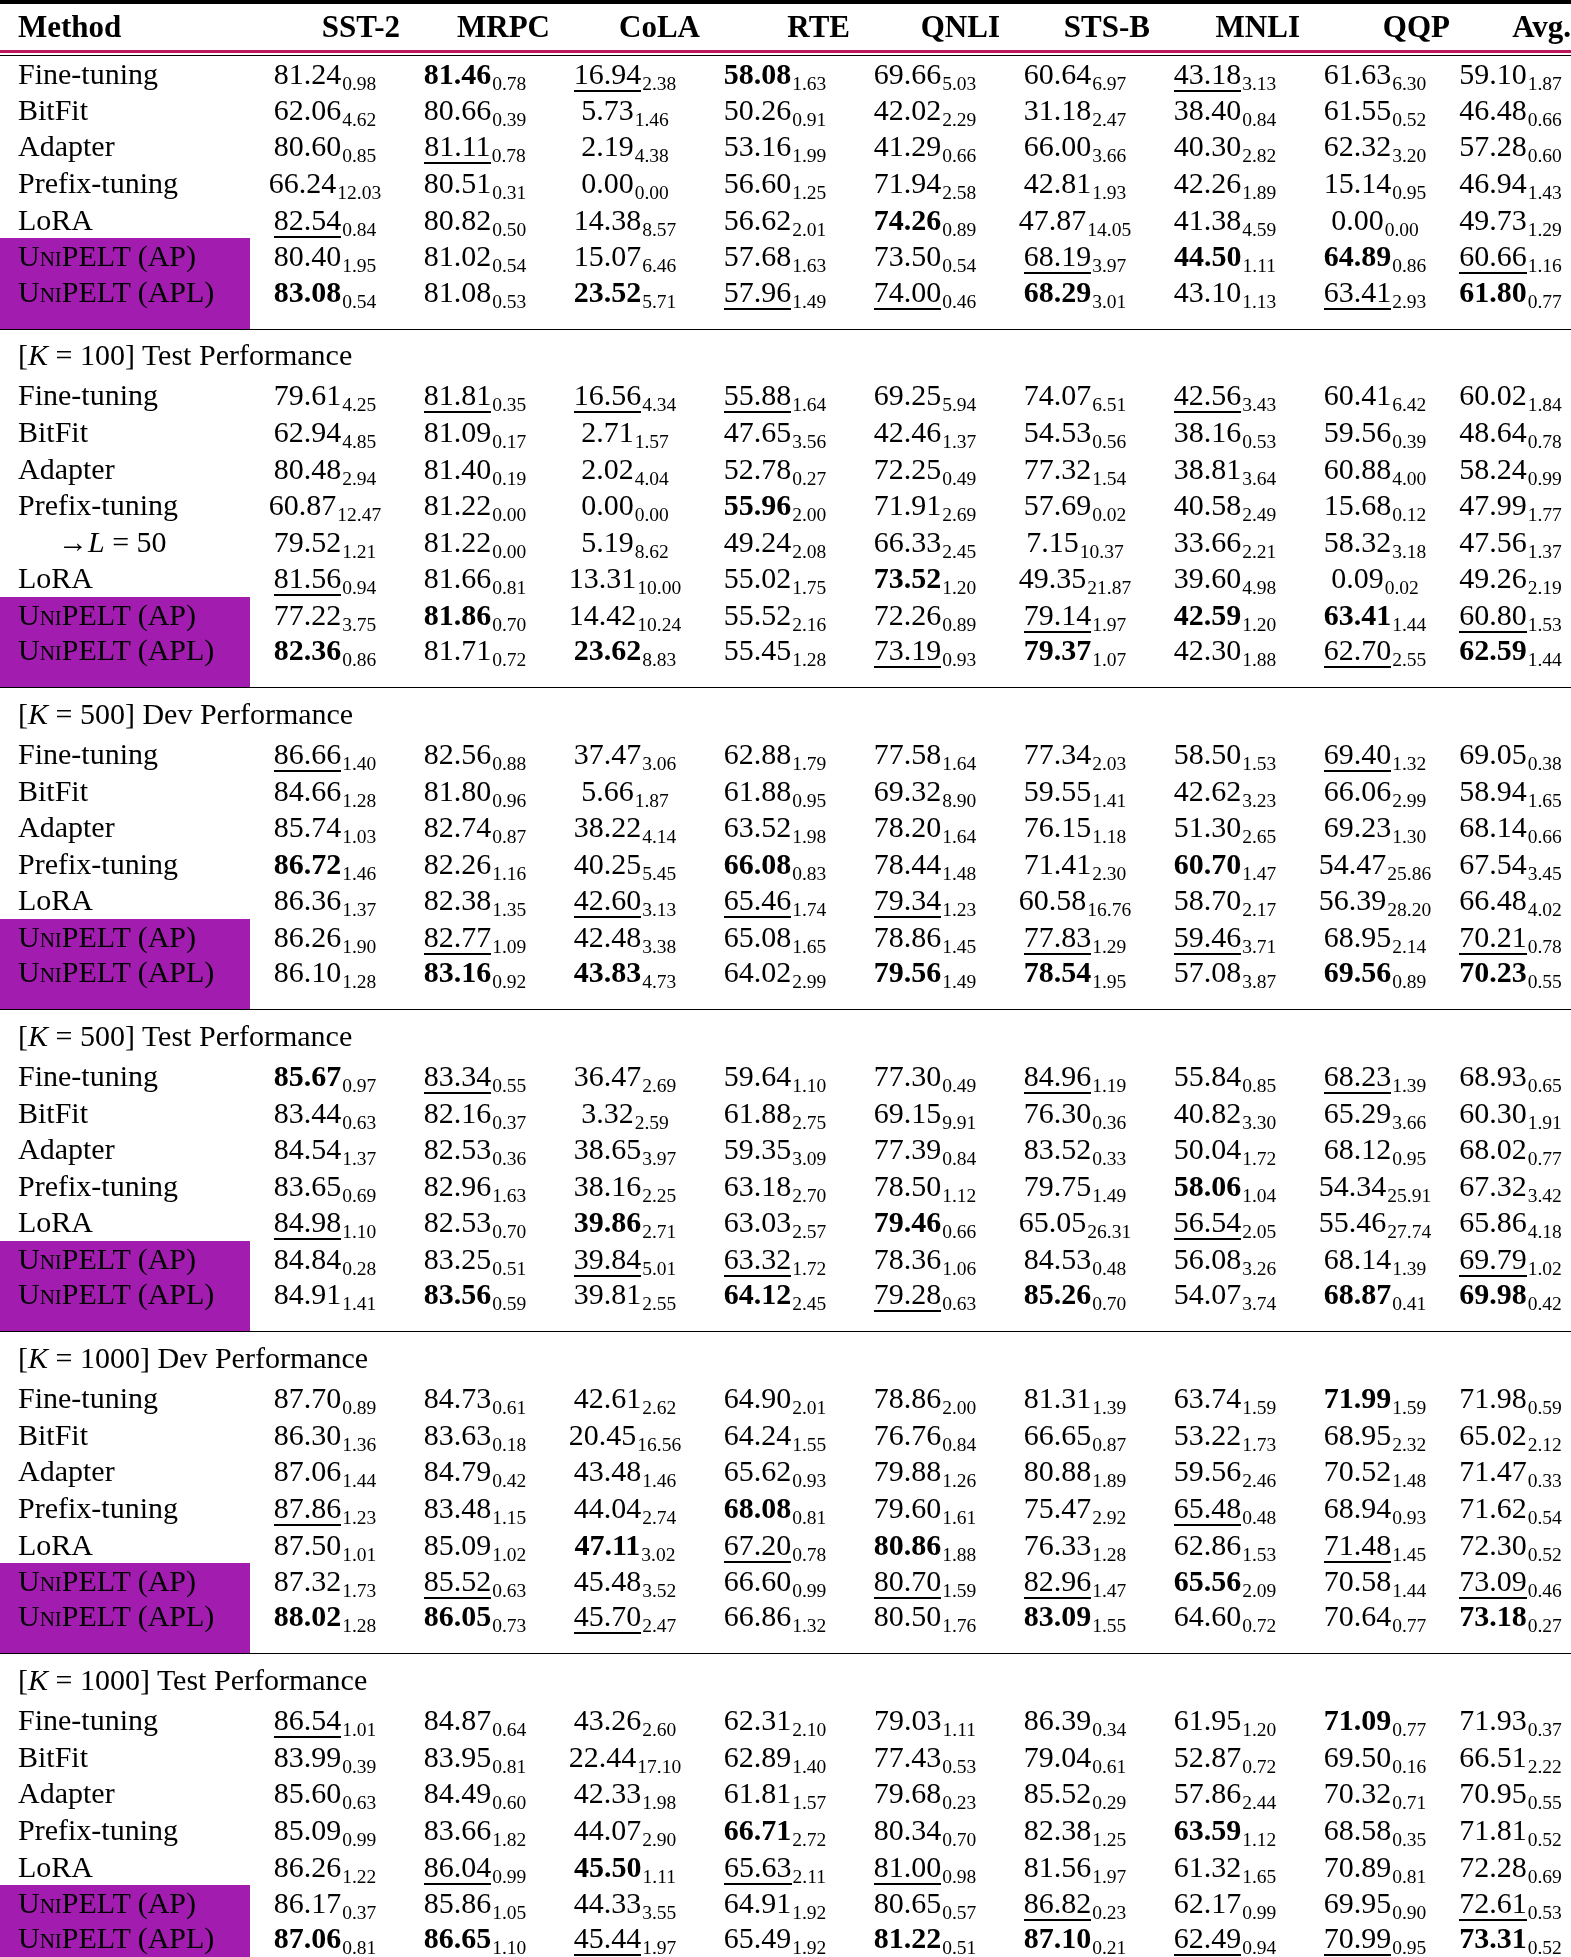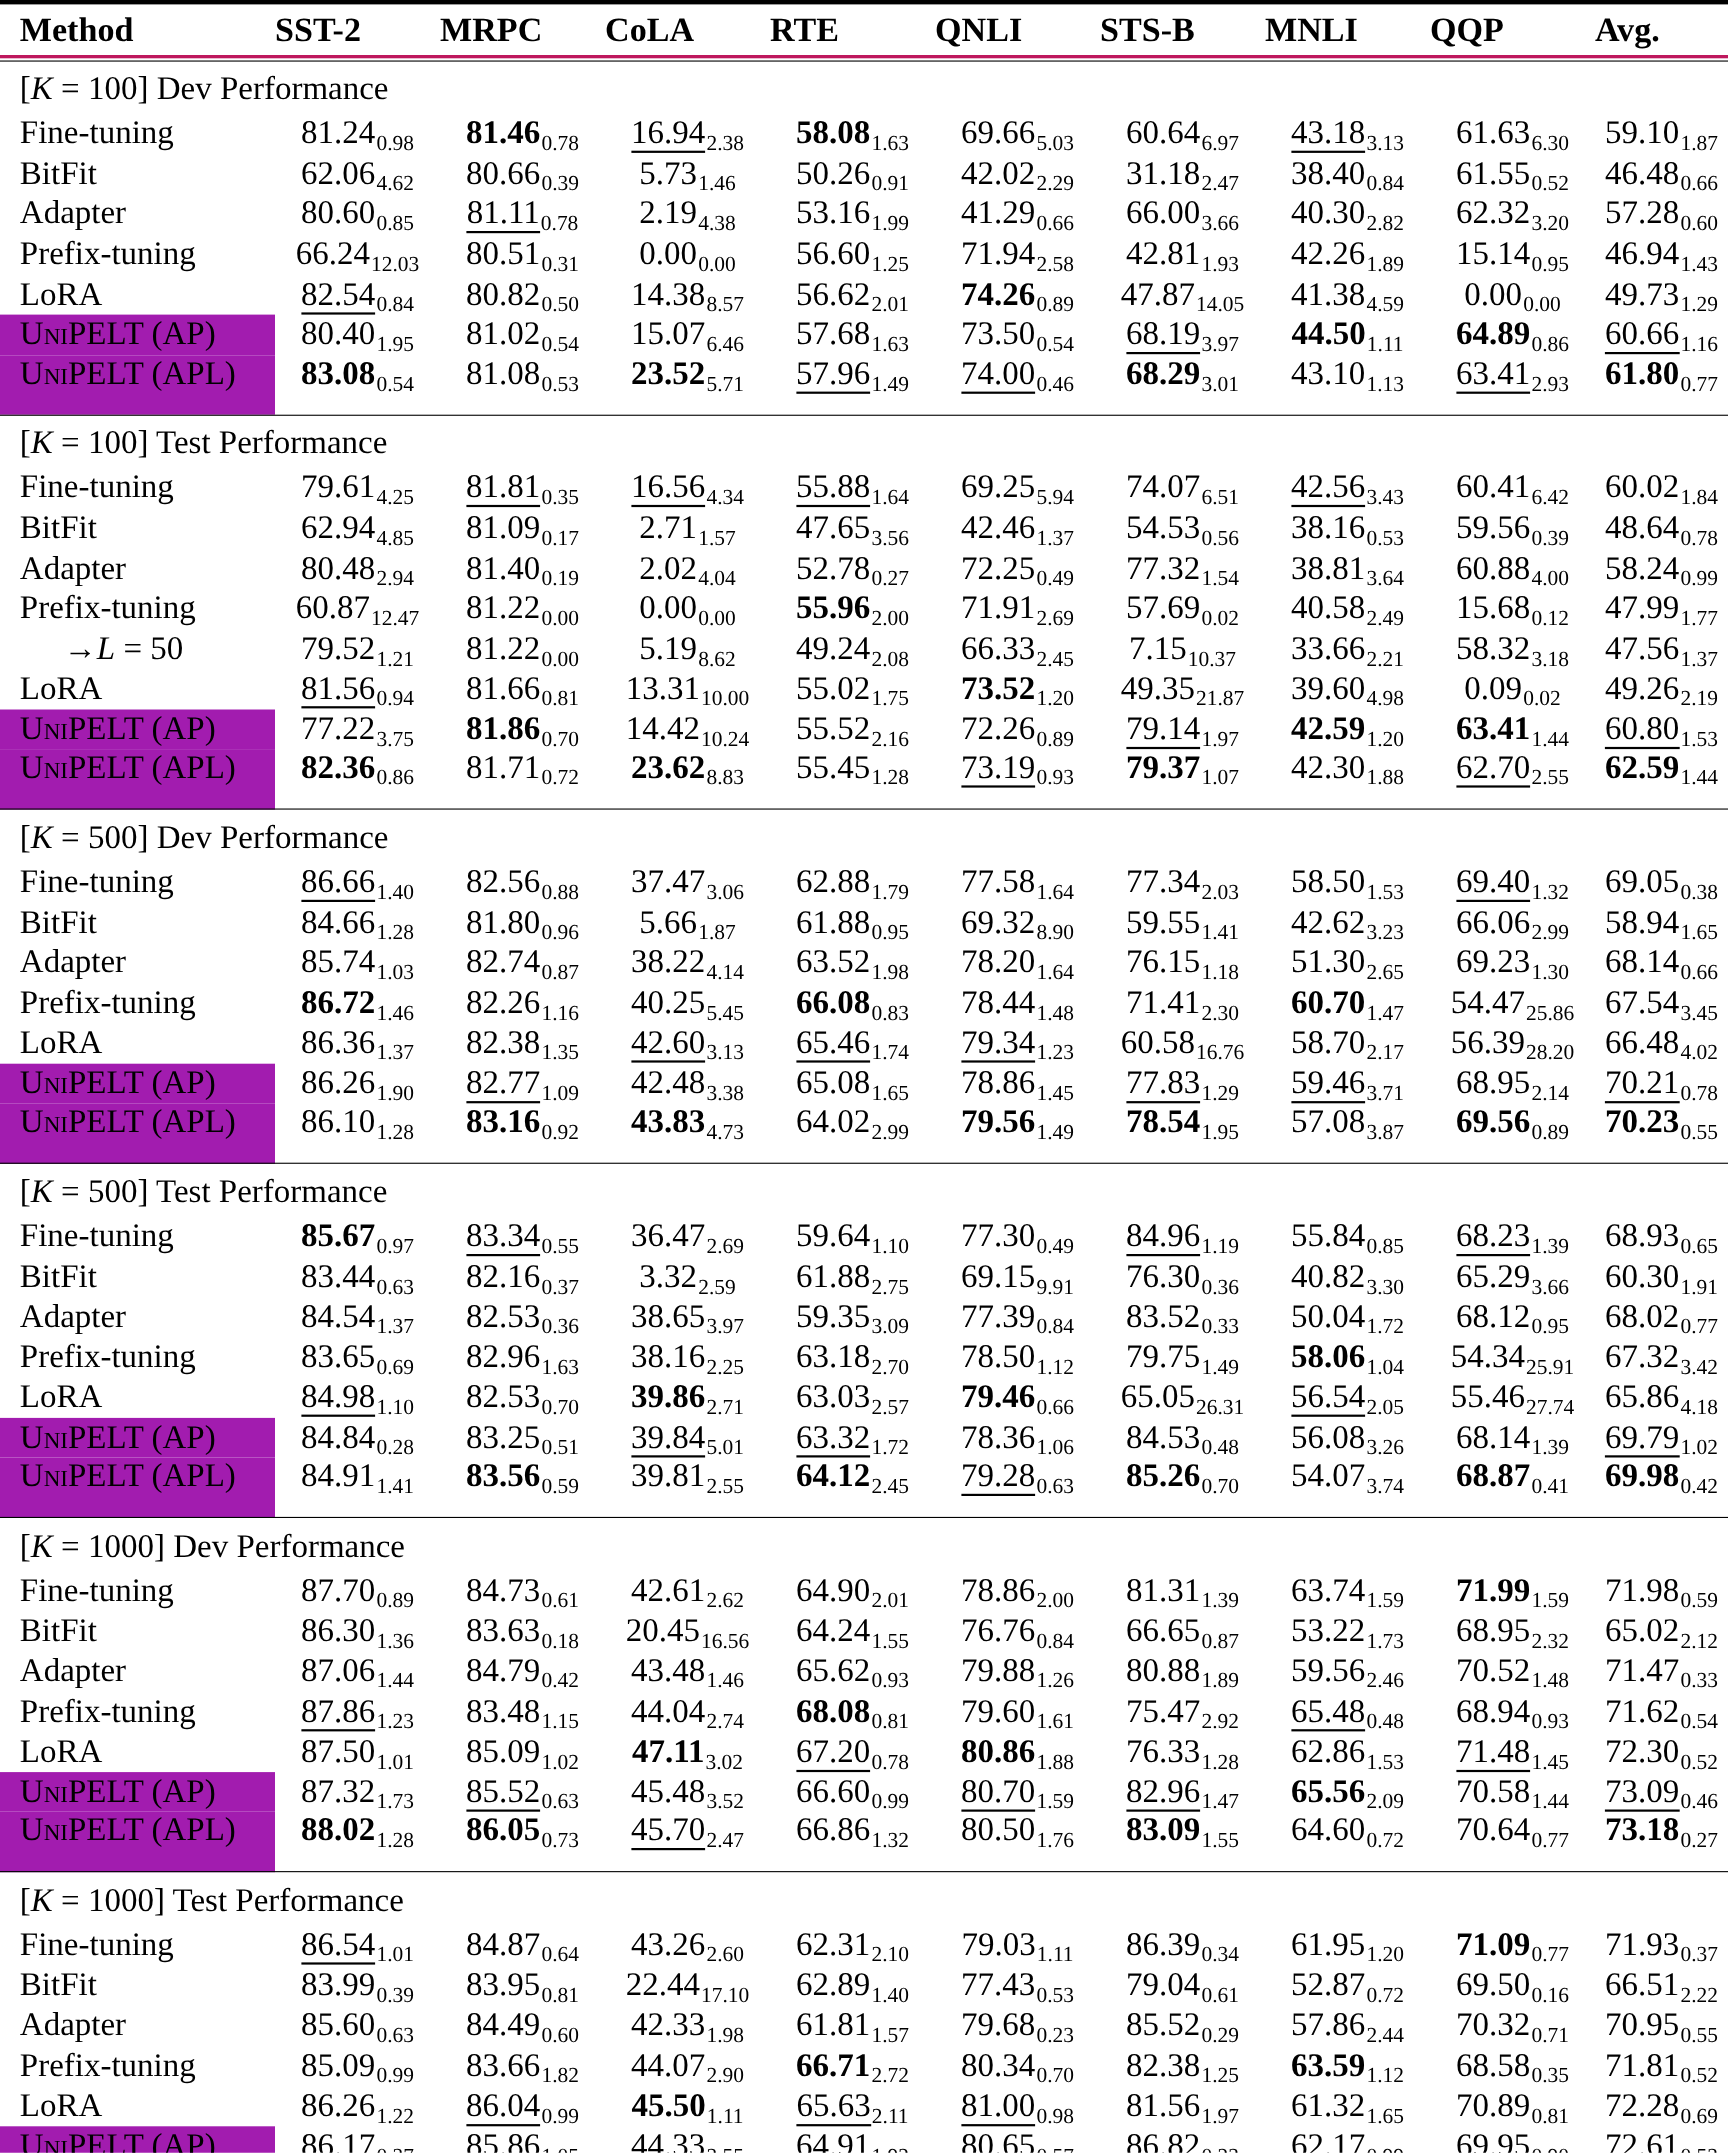--- a/index.html
+++ b/index.html
@@ -2,21 +2,21 @@
 <html><head>
 <meta charset="utf-8">
 <style>
   html,body{margin:0;padding:0;background:#fff;}
   body{width:1571px;height:1957px;overflow:hidden;font-family:"Liberation Serif","DejaVu Serif",serif;color:#000;}
   table{border-collapse:collapse;table-layout:fixed;width:1571px;
         border-top:4px solid #000;border-bottom:5px solid #000;}
   thead tr.head{height:49px;border-bottom:3px solid #be185d;}
   thead tr.rulegap{height:4px;border-bottom:1.5px solid #000;}
   tbody + tbody{border-top:1.5px solid #000;}
-  th{font-weight:bold;font-size:31px;text-align:left;padding:0;}
+  th{font-weight:bold;font-size:31px;text-align:right;padding:0;}
   th.method{text-align:left;padding-left:18px;}
   tr.sec{height:48px;}
   tr.sec td{font-size:30px;text-align:left;padding:6px 0 2px 18px;}
   tr.data{height:36.6px;}
   tbody tr:last-child td{padding-bottom:20px;}
   td{padding:0;vertical-align:middle;}
   td.method{text-align:left;padding-left:18px;font-size:30px;white-space:nowrap;}
   td.method.indent{padding-left:58px;}
   td.hl{background:#a21caf;}
   td.num{text-align:center;white-space:nowrap;}
@@ -54,23 +54,20 @@
         <th>STS-B</th>
         <th>MNLI</th>
         <th>QQP</th>
         <th>Avg.</th>
       </tr>
     <tr class="rulegap">
         <th colspan="10"></th>
       </tr>
   </thead>
 <tbody>
-      <tr class="sec">
-        <td colspan="10">[<span class="kital">K</span> = <span class="">100</span>] <span class="">Dev Performance</span></td>
-      </tr>
       <tr class="data">
         <td class="method"><span class="">Fine-tuning</span></td>
         <td class="num"><span class="val">81.24</span><span class="sub">0.98</span></td>
         <td class="num b"><span class="val">81.46</span><span class="sub">0.78</span></td>
         <td class="num u"><span class="val">16.94</span><span class="sub">2.38</span></td>
         <td class="num b"><span class="val">58.08</span><span class="sub">1.63</span></td>
         <td class="num"><span class="val">69.66</span><span class="sub">5.03</span></td>
         <td class="num"><span class="val">60.64</span><span class="sub">6.97</span></td>
         <td class="num u"><span class="val">43.18</span><span class="sub">3.13</span></td>
         <td class="num"><span class="val">61.63</span><span class="sub">6.30</span></td>

